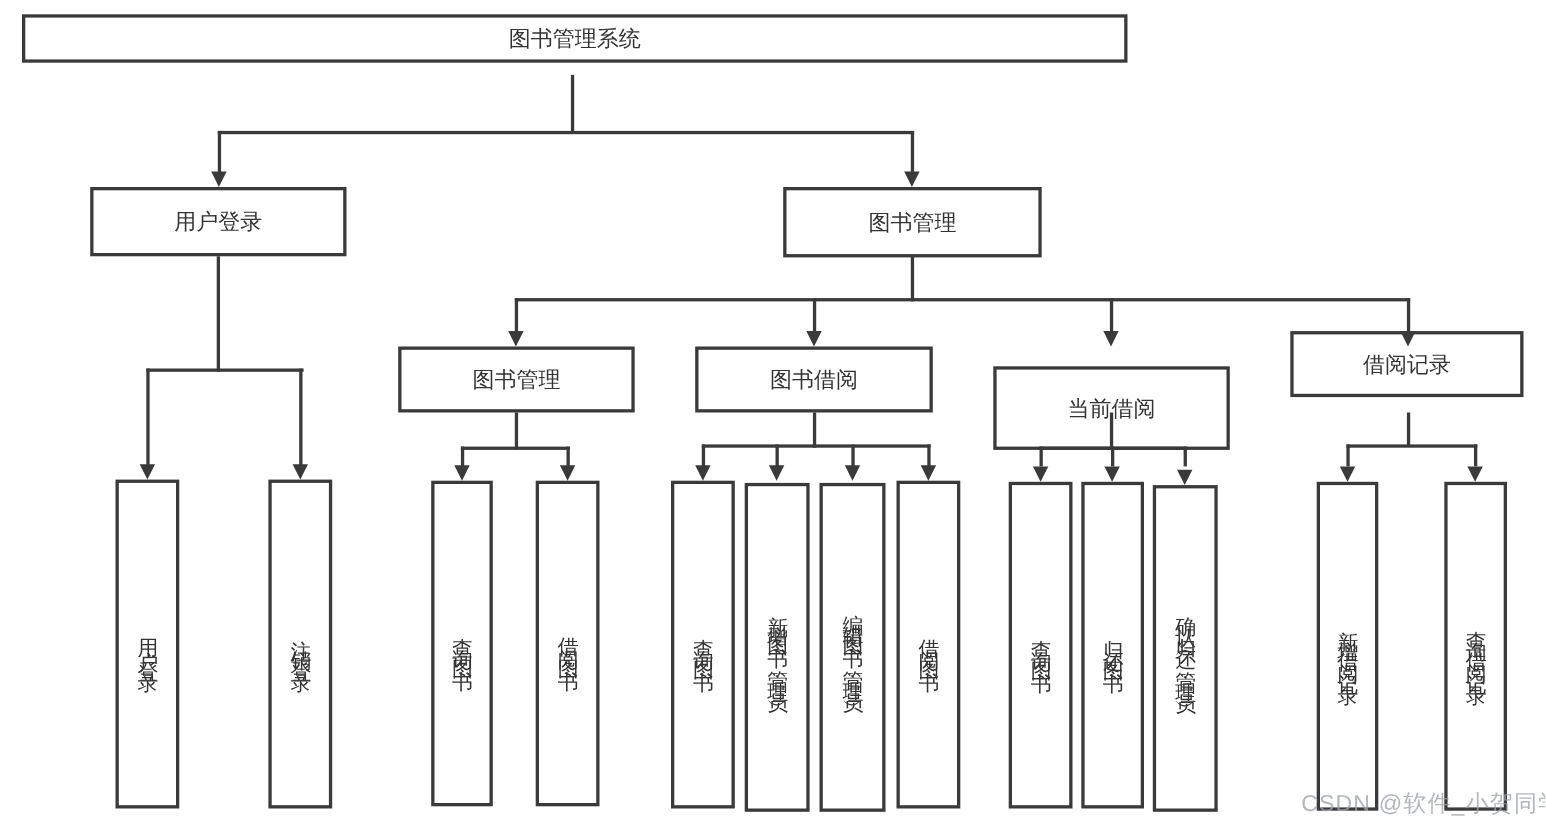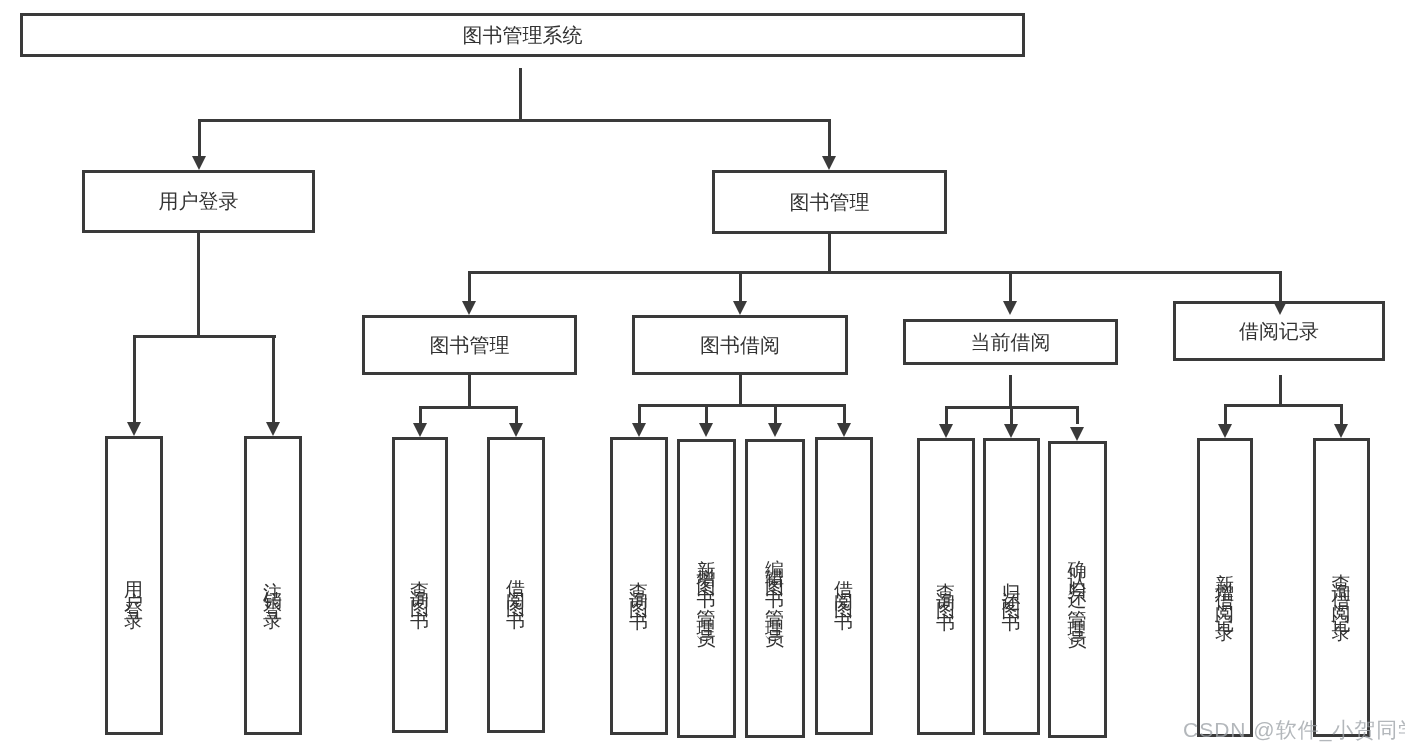--- a/index.html
+++ b/index.html
@@ -43,21 +43,21 @@
   <div class="nb" style="left:712px;top:170px;width:235px;height:64px">
     <span>图书管理</span>
   </div>
 
   <div class="nb" style="left:362px;top:315px;width:215px;height:60px">
     <span>图书管理</span>
   </div>
   <div class="nb" style="left:632px;top:315px;width:216px;height:60px">
     <span>图书借阅</span>
   </div>
-  <div class="nb" style="left:903px;top:319px;width:215px;height:46px">
+  <div class="nb" style="left:903px;top:333px;width:215px;height:76px">
     <span>当前借阅</span>
   </div>
   <div class="nb" style="left:1173px;top:301px;width:212px;height:60px">
     <span>借阅记录</span>
   </div>
 
   <div class="nb nv" style="left:105px;top:436px;width:58px;height:299px">
     <span>用户登录</span>
   </div>
   <div class="nb nv" style="left:244px;top:436px;width:58px;height:299px">

